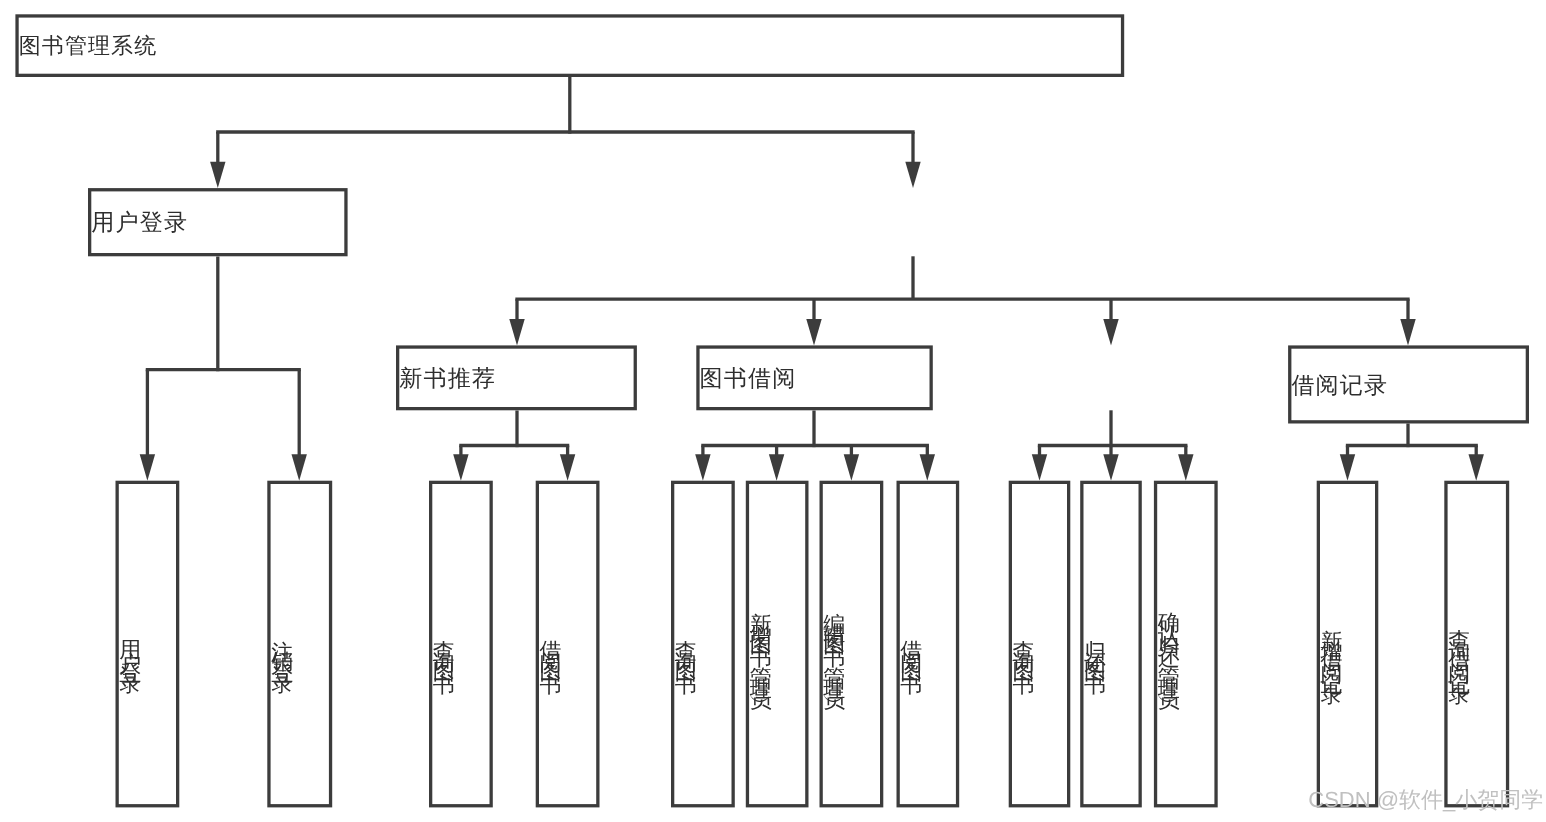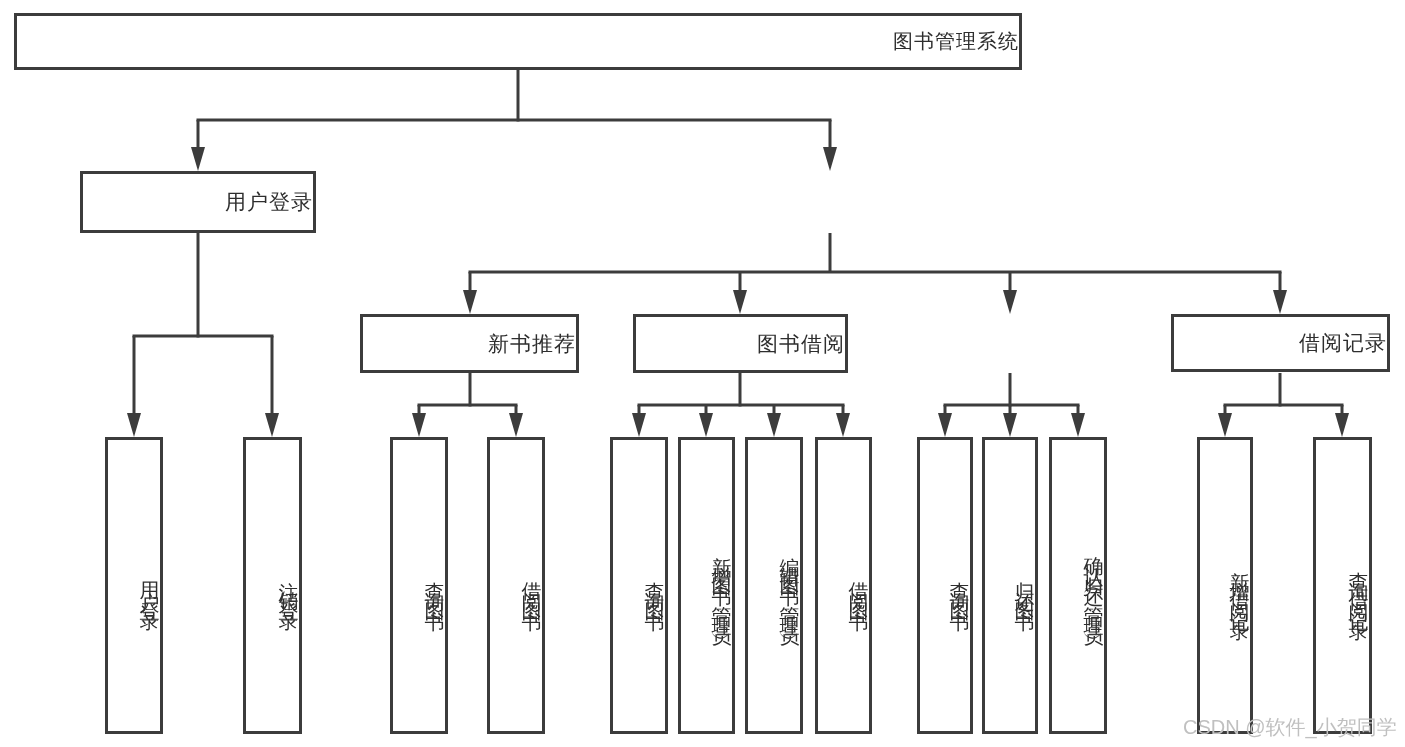--- a/index.html
+++ b/index.html
@@ -5,29 +5,29 @@
   html,body{margin:0;padding:0;background:#ffffff;}
   .canvas{
     position:relative;width:1405px;height:747px;background:#ffffff;
     font-family:"Liberation Sans","DejaVu Sans",sans-serif;color:#2e2e2e;overflow:hidden;
   }
   .wires{position:absolute;left:0;top:0;z-index:1;}
   .wires line{stroke:#3c3c3c;stroke-width:3;}
   .wires polygon{fill:#3c3c3c;}
   .node{
     position:absolute;box-sizing:border-box;border:3px solid #3c3c3c;background:#ffffff;
-    display:flex;align-items:center;justify-content:flex-end;z-index:2;
+    display:flex;align-items:center;justify-content:flex-start;z-index:2;
   }
   .hlabel{font-size:21px;letter-spacing:1px;white-space:nowrap;}
   .vlabel{
     writing-mode:vertical-rl;text-orientation:mixed;
     font-size:20px;letter-spacing:10px;line-height:1;white-space:nowrap;
   }
   .watermark{
-    position:absolute;left:1183px;top:714px;width:220px;text-align:left;
+    position:absolute;left:1183px;top:714px;width:220px;text-align:right;
     z-index:3;color:#c0c0c0;font-size:20px;white-space:nowrap;
   }
 </style>
 </head>
 <body>
 
 <div class="canvas">
 
   <svg class="wires" width="1405" height="747" viewBox="0 0 1405 747">
 
@@ -98,21 +98,21 @@
   <div class="node" style="left:80px;top:171px;width:236px;height:62px">
     <span class="hlabel">用户登录</span>
   </div>
 
   <div class="node" style="left:360px;top:314px;width:219px;height:59px">
     <span class="hlabel">新书推荐</span>
   </div>
   <div class="node" style="left:633px;top:314px;width:215px;height:59px">
     <span class="hlabel">图书借阅</span>
   </div>
-  <div class="node" style="left:1171px;top:314px;width:219px;height:58px">
+  <div class="node" style="left:1171px;top:314px;width:219px;height:71px">
     <span class="hlabel">借阅记录</span>
   </div>
 
   <div class="node" style="left:105px;top:437px;width:58px;height:297px">
     <span class="vlabel">用户登录</span>
   </div>
   <div class="node" style="left:243px;top:437px;width:59px;height:297px">
     <span class="vlabel">注销登录</span>
   </div>
 

